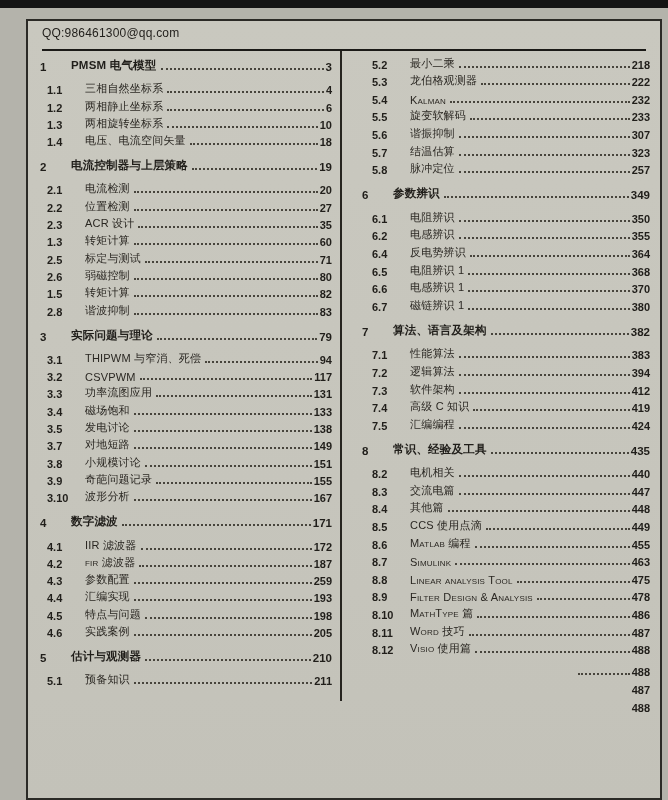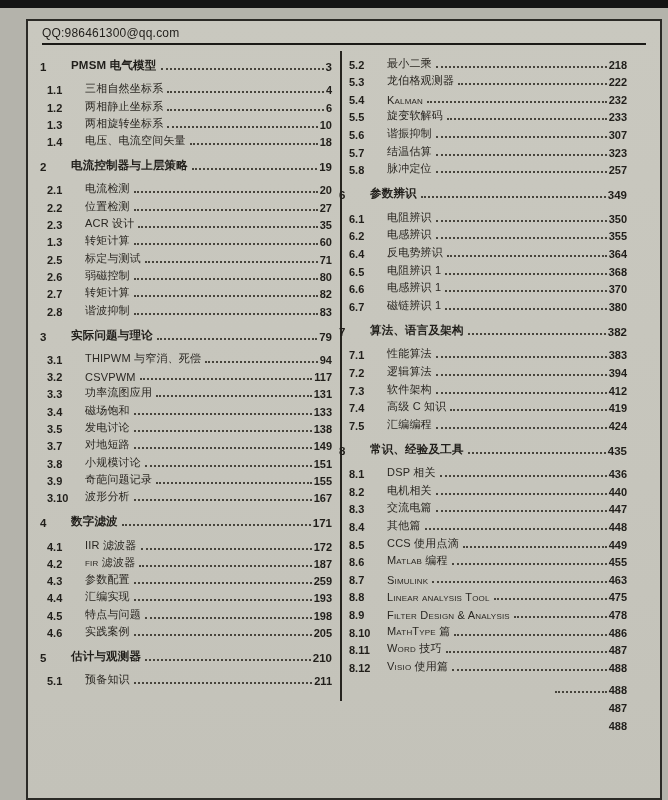--- a/index.html
+++ b/index.html
@@ -18,29 +18,29 @@
     font-family:"Liberation Sans", sans-serif;
     color:var(--ink);
   }
   .topbar{position:absolute;left:0;top:0;width:668px;height:8px;background:var(--scan-edge);}
   .page{
     position:absolute;left:26px;top:19px;width:636px;height:781px;
     background:linear-gradient(180deg,#c9c8bf 0%,#c6c5bc 60%,#c3c2b9 100%);
     border:2px solid #2b2a26;
   }
   .pg-header{
-    margin:5px 14px 0 14px;padding-bottom:3px;
+    margin:5px 14px 0 14px;padding-bottom:9px;
     border-bottom:2.5px solid var(--rule);
     font-size:12px;letter-spacing:.2px;color:var(--ink);
   }
   .divider{position:absolute;left:312px;top:30px;width:2px;height:650px;background:#26241f;}
   .cols{position:absolute;left:12px;top:27px;display:flex;}
   .col{display:flex;flex-direction:column;}
   .col-left{width:292px;}
-  .col-right{width:288px;margin-left:7px;padding-top:5px;}
+  .col-right{width:288px;margin-left:30px;padding-top:5px;}
   .row{display:flex;align-items:flex-end;color:var(--ink-soft);}
   .row.sub{height:17.3px;font-size:11px;padding-left:7px;}
   .col-right .row.sub{height:17.6px;padding-left:10px;}
   .row.sec{height:18px;margin:7px 0 6px 0;font-size:11.5px;font-weight:700;color:var(--ink);}
   .num{flex:0 0 38px;font-weight:700;color:var(--ink);}
   .row.sec .num{flex-basis:31px;}
   .ttl{white-space:nowrap;font-variant:small-caps;letter-spacing:.2px;}
   .leader{flex:1 1 auto;min-width:8px;border-bottom:2px dotted #47443c;margin:0 2px 3px 4px;}
   .pg{flex:0 0 auto;font-weight:700;color:var(--ink);}
   .row.trail{height:18px;font-size:11px;justify-content:flex-end;}
@@ -125,21 +125,21 @@
           <span class="leader"></span>
           <span class="pg">71</span>
         </div>
         <div class="row sub">
           <span class="num">2.6</span>
           <span class="ttl">弱磁控制</span>
           <span class="leader"></span>
           <span class="pg">80</span>
         </div>
         <div class="row sub">
-          <span class="num">2.7</span>
+          <span class="num">1.5</span>
           <span class="ttl">转矩计算</span>
           <span class="leader"></span>
           <span class="pg">82</span>
         </div>
         <div class="row sub">
           <span class="num">2.8</span>
           <span class="ttl">谐波抑制</span>
           <span class="leader"></span>
           <span class="pg">83</span>
         </div>
@@ -377,26 +377,20 @@
           <span class="num">7.5</span>
           <span class="ttl">汇编编程</span>
           <span class="leader"></span>
           <span class="pg">424</span>
         </div>
         <div class="row sec">
           <span class="num">8</span>
           <span class="ttl">常识、经验及工具</span>
           <span class="leader"></span>
           <span class="pg">435</span>
-        </div>
-        <div class="row sub">
-          <span class="num">8.1</span>
-          <span class="ttl">DSP 相关</span>
-          <span class="leader"></span>
-          <span class="pg">436</span>
         </div>
         <div class="row sub">
           <span class="num">8.2</span>
           <span class="ttl">电机相关</span>
           <span class="leader"></span>
           <span class="pg">440</span>
         </div>
         <div class="row sub">
           <span class="num">8.3</span>
           <span class="ttl">交流电篇</span>

